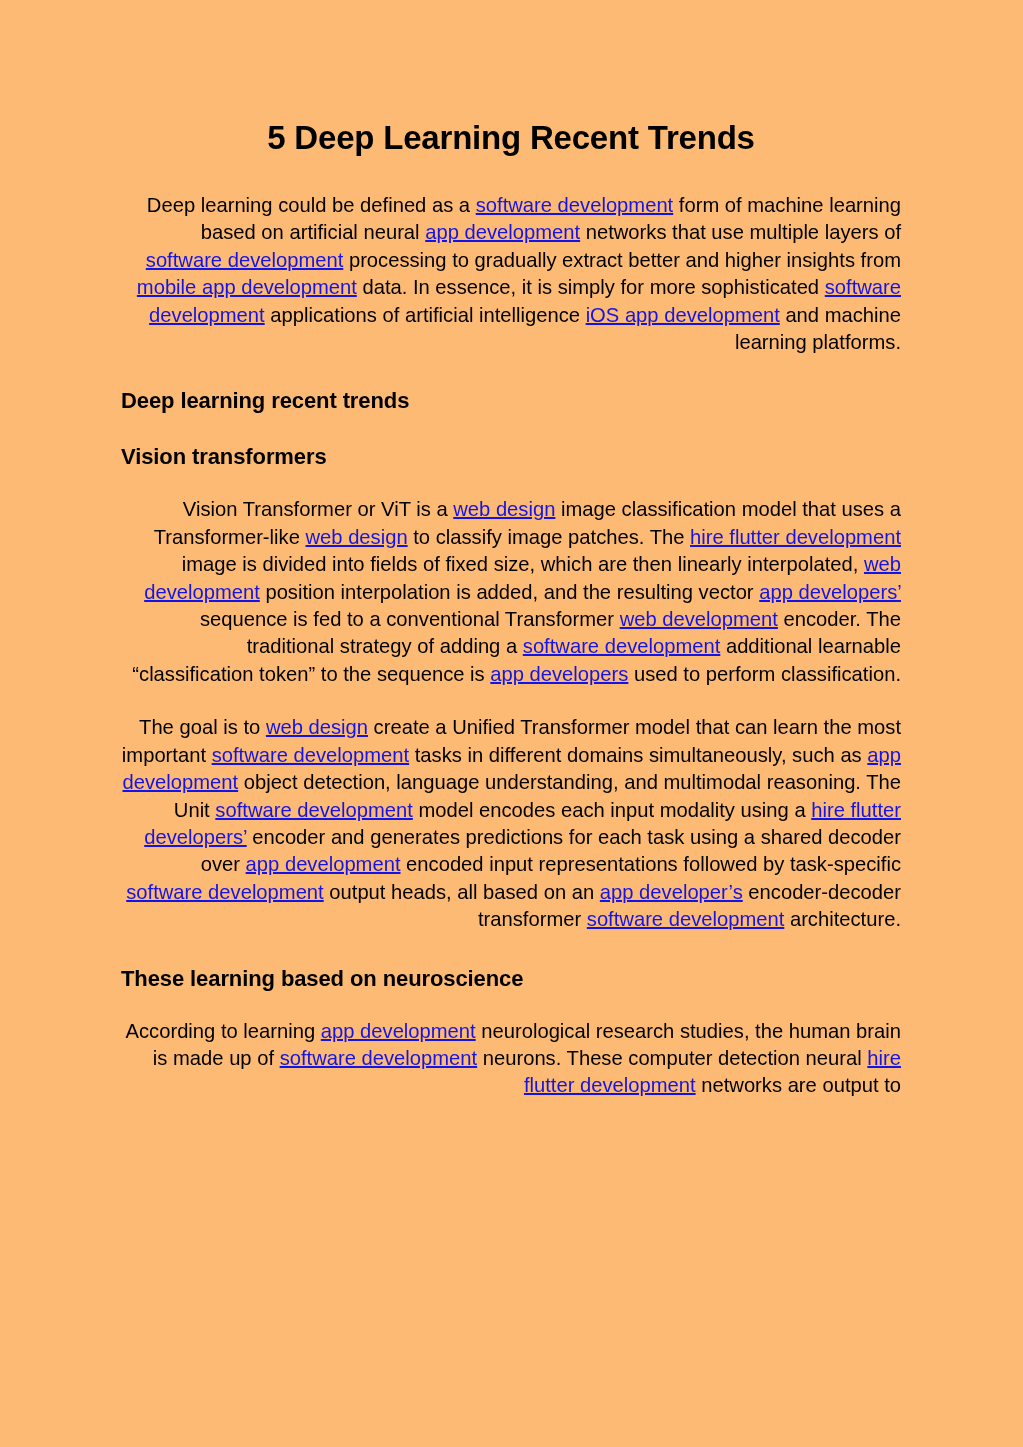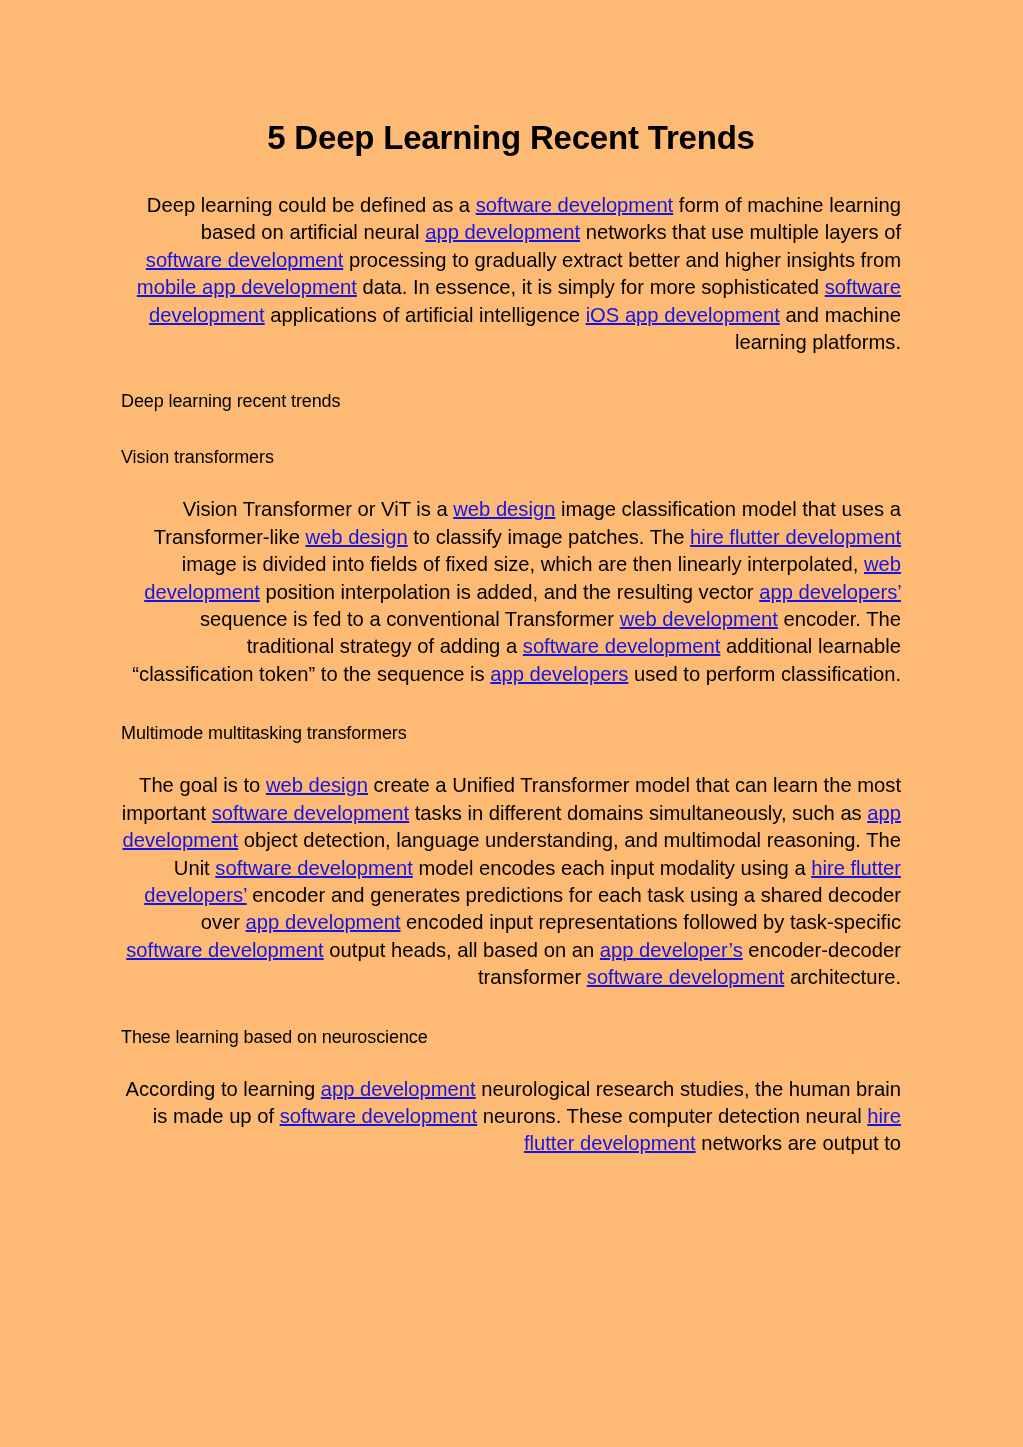--- a/index.html
+++ b/index.html
@@ -29,23 +29,23 @@
   h1.doc-title {
     font-size: 33px;
     line-height: 40px;
     font-weight: bold;
     text-align: center;
     margin: 0 0 34px 0;
     letter-spacing: -0.2px;
     color: #000000;
   }
   h2.section-heading {
-    font-size: 18px;
+    font-size: 22px;
     line-height: 30px;
-    font-weight: normal;
+    font-weight: bold;
     margin: 30px 0 24px 0;
     letter-spacing: -0.1px;
     color: #000000;
   }
   h2.section-heading.tight {
     margin-top: 26px;
   }
   p.body-par {
     font-size: 20.2px;
     line-height: 27.4px;
@@ -70,21 +70,20 @@
     <h1 class="doc-title">5 Deep Learning Recent Trends</h1>
 
     <p class="body-par"><span>Deep learning could be defined as a </span><a class="inline-link">software development</a><span> form of machine learning based on artificial neural </span><a class="inline-link">app development</a><span> networks that use multiple layers of </span><a class="inline-link">software development</a><span> processing to gradually extract better and higher insights from </span><a class="inline-link">mobile app development</a><span> data. In essence, it is simply for more sophisticated </span><a class="inline-link">software development</a><span> applications of artificial intelligence </span><a class="inline-link">iOS app development</a><span> and machine learning platforms.</span></p>
 
     <h2 class="section-heading">Deep learning recent trends</h2>
 
     <h2 class="section-heading tight">Vision transformers</h2>
 
     <p class="body-par"><span>Vision Transformer or ViT is a </span><a class="inline-link">web design</a><span> image classification model that uses a Transformer-like </span><a class="inline-link">web design</a><span> to classify image patches. The </span><a class="inline-link">hire flutter development</a><span> image is divided into fields of fixed size, which are then linearly interpolated, </span><a class="inline-link">web development</a><span> position interpolation is added, and the resulting vector </span><a class="inline-link">app developers’</a><span> sequence is fed to a conventional Transformer </span><a class="inline-link">web development</a><span> encoder. The traditional strategy of adding a </span><a class="inline-link">software development</a><span> additional learnable “classification token” to the sequence is </span><a class="inline-link">app developers</a><span> used to perform classification.</span></p>
 
-    <h2 class="section-heading">Multimode multitasking transformers</h2>
 
     <p class="body-par"><span>The goal is to </span><a class="inline-link">web design</a><span> create a Unified Transformer model that can learn the most important </span><a class="inline-link">software development</a><span> tasks in different domains simultaneously, such as </span><a class="inline-link">app development</a><span> object detection, language understanding, and multimodal reasoning. The Unit </span><a class="inline-link">software development</a><span> model encodes each input modality using a </span><a class="inline-link">hire flutter developers’</a><span> encoder and generates predictions for each task using a shared decoder over </span><a class="inline-link">app development</a><span> encoded input representations followed by task-specific </span><a class="inline-link">software development</a><span> output heads, all based on an </span><a class="inline-link">app developer’s</a><span> encoder-decoder transformer </span><a class="inline-link">software development</a><span> architecture.</span></p>
 
     <h2 class="section-heading">These learning based on neuroscience</h2>
 
     <p class="body-par"><span>According to learning </span><a class="inline-link">app development</a><span> neurological research studies, the human brain is made up of </span><a class="inline-link">software development</a><span> neurons. These computer detection neural </span><a class="inline-link">hire flutter development</a><span> networks are output to</span></p>
 
   </div>
 </div>
 

